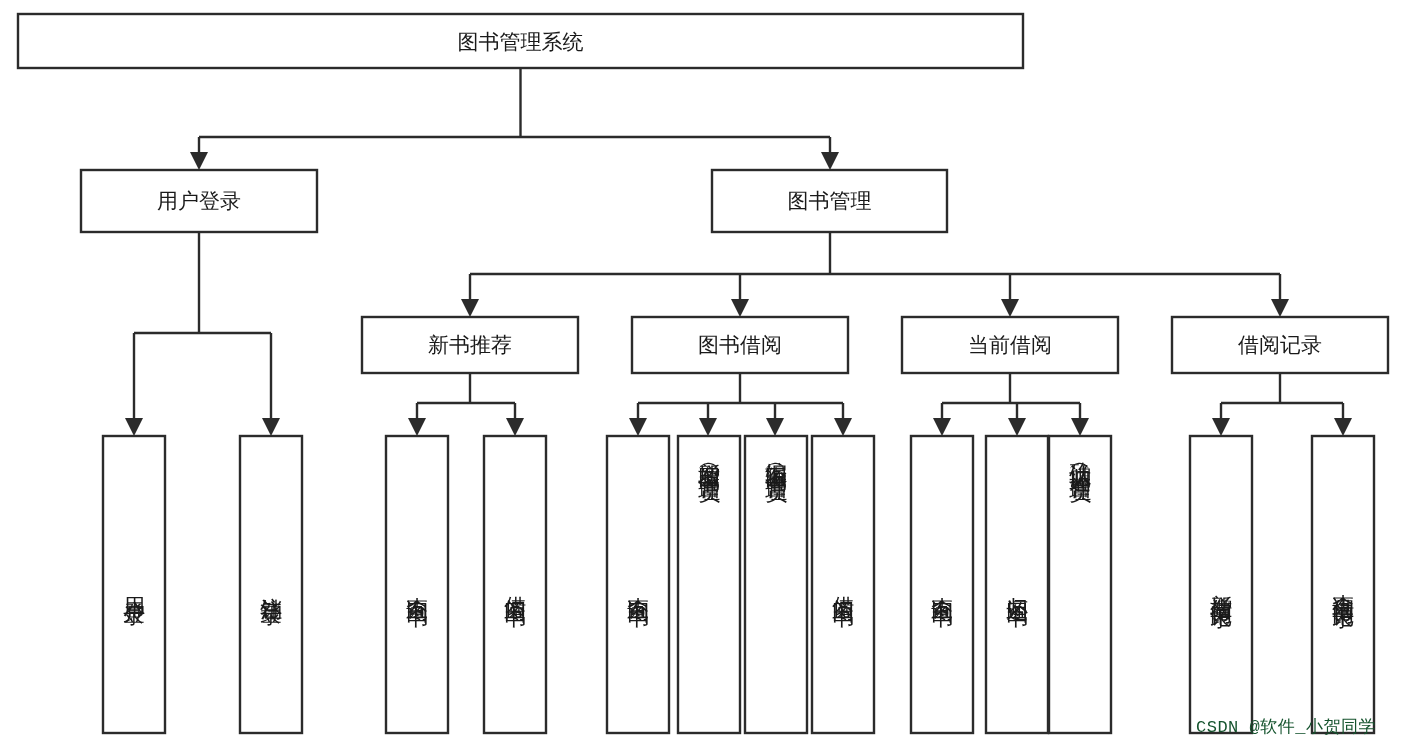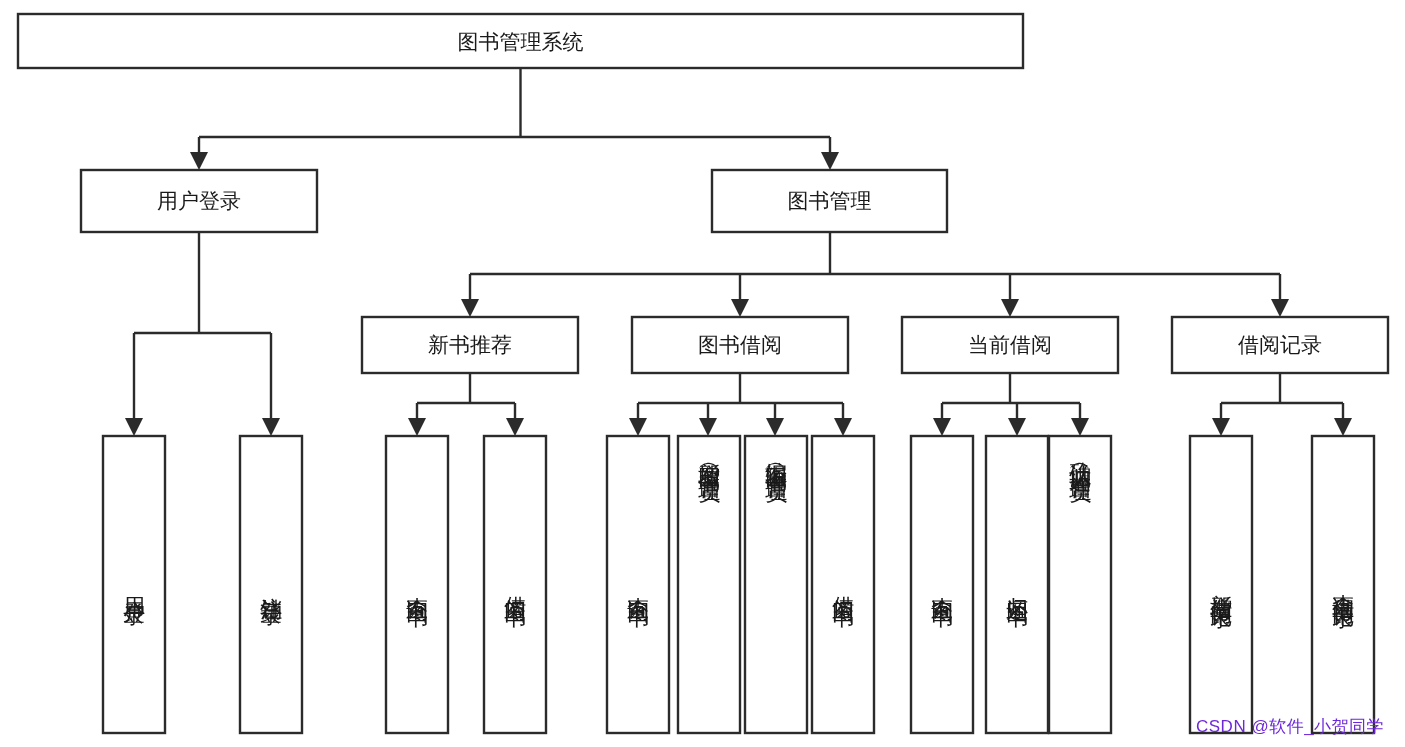--- a/index.html
+++ b/index.html
@@ -61,23 +61,23 @@
     text-orientation: upright;
     font-family: "DejaVu Sans", "Liberation Sans", sans-serif;
     font-size: 22px;
     line-height: 1.12;
     letter-spacing: 3px;
     color: #1a1a1a;
     white-space: nowrap;
   }
   .watermark {
     position: absolute;
-    font-family: Liberation Sans, sans-serif;
+    font-family: Liberation Mono, monospace;
     font-size: 17px;
-    color: #6d28d9;
+    color: #14532d;
     letter-spacing: 0.5px;
     white-space: nowrap;
     pointer-events: none;
   }
 </style>
 </head>
 <body>
 
 <div id="diagram-root">
 

